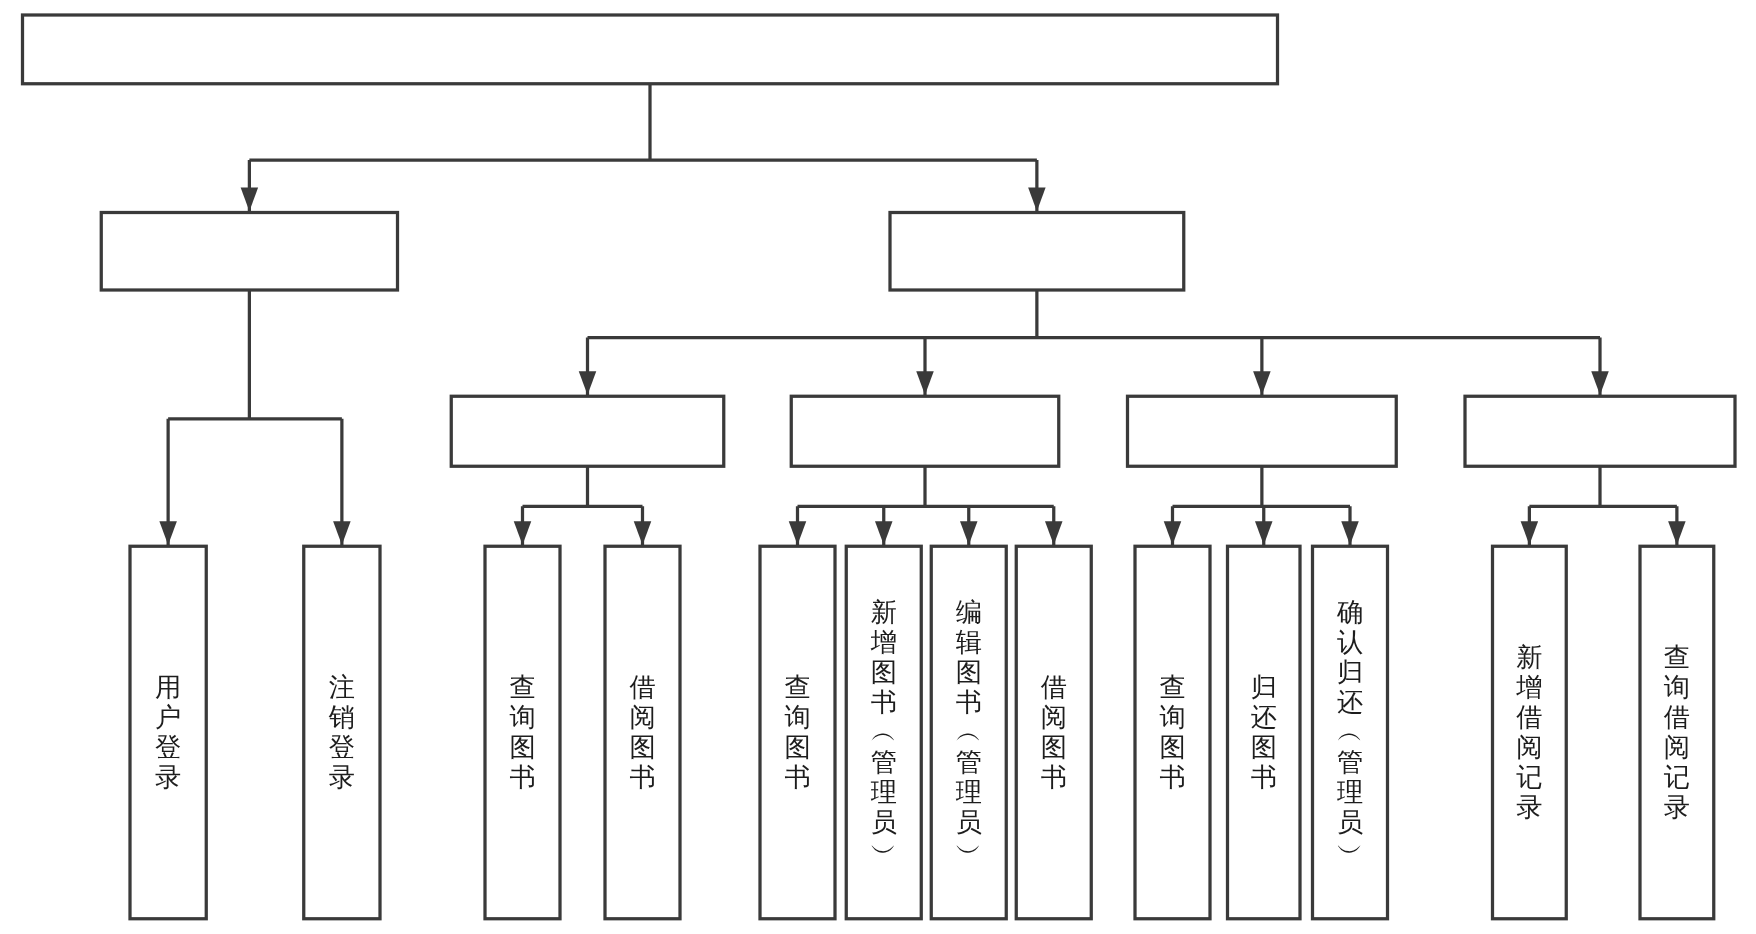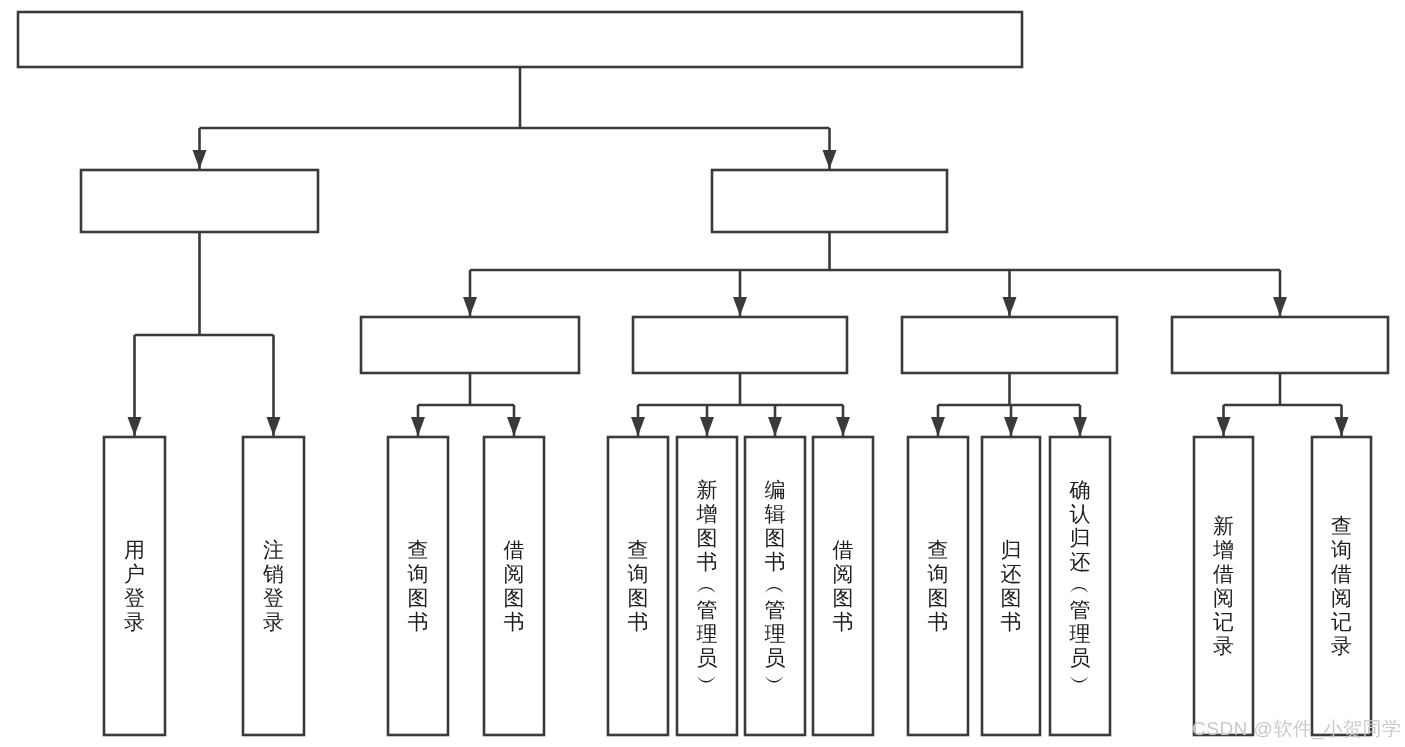--- a/index.html
+++ b/index.html
@@ -166,14 +166,13 @@
         <rect x="982" y="437" width="58" height="298" class="node-box"></rect>
         <text x="1011" y="557" class="node-label-v"><tspan x="1011" dy="0">归</tspan><tspan x="1011" dy="24">还</tspan><tspan x="1011" dy="24">图</tspan><tspan x="1011" dy="24">书</tspan></text>
         <rect x="1050" y="437" width="60" height="298" class="node-box"></rect>
         <text x="1080" y="497" class="node-label-v"><tspan x="1080" dy="0">确</tspan><tspan x="1080" dy="24">认</tspan><tspan x="1080" dy="24">归</tspan><tspan x="1080" dy="24">还</tspan><tspan x="1080" dy="24">︵</tspan><tspan x="1080" dy="24">管</tspan><tspan x="1080" dy="24">理</tspan><tspan x="1080" dy="24">员</tspan><tspan x="1080" dy="24">︶</tspan></text>
         <rect x="1194" y="437" width="59" height="298" class="node-box"></rect>
         <text x="1223.5" y="533" class="node-label-v"><tspan x="1223.5" dy="0">新</tspan><tspan x="1223.5" dy="24">增</tspan><tspan x="1223.5" dy="24">借</tspan><tspan x="1223.5" dy="24">阅</tspan><tspan x="1223.5" dy="24">记</tspan><tspan x="1223.5" dy="24">录</tspan></text>
         <rect x="1312" y="437" width="59" height="298" class="node-box"></rect>
         <text x="1341.5" y="533" class="node-label-v"><tspan x="1341.5" dy="0">查</tspan><tspan x="1341.5" dy="24">询</tspan><tspan x="1341.5" dy="24">借</tspan><tspan x="1341.5" dy="24">阅</tspan><tspan x="1341.5" dy="24">记</tspan><tspan x="1341.5" dy="24">录</tspan></text>
       </g>
   </svg>
-  <div class="watermark" style="left: 1192px; top: 716px;">CSDN @软件_小贺同学</div>
 </div>
 
 </body></html>

